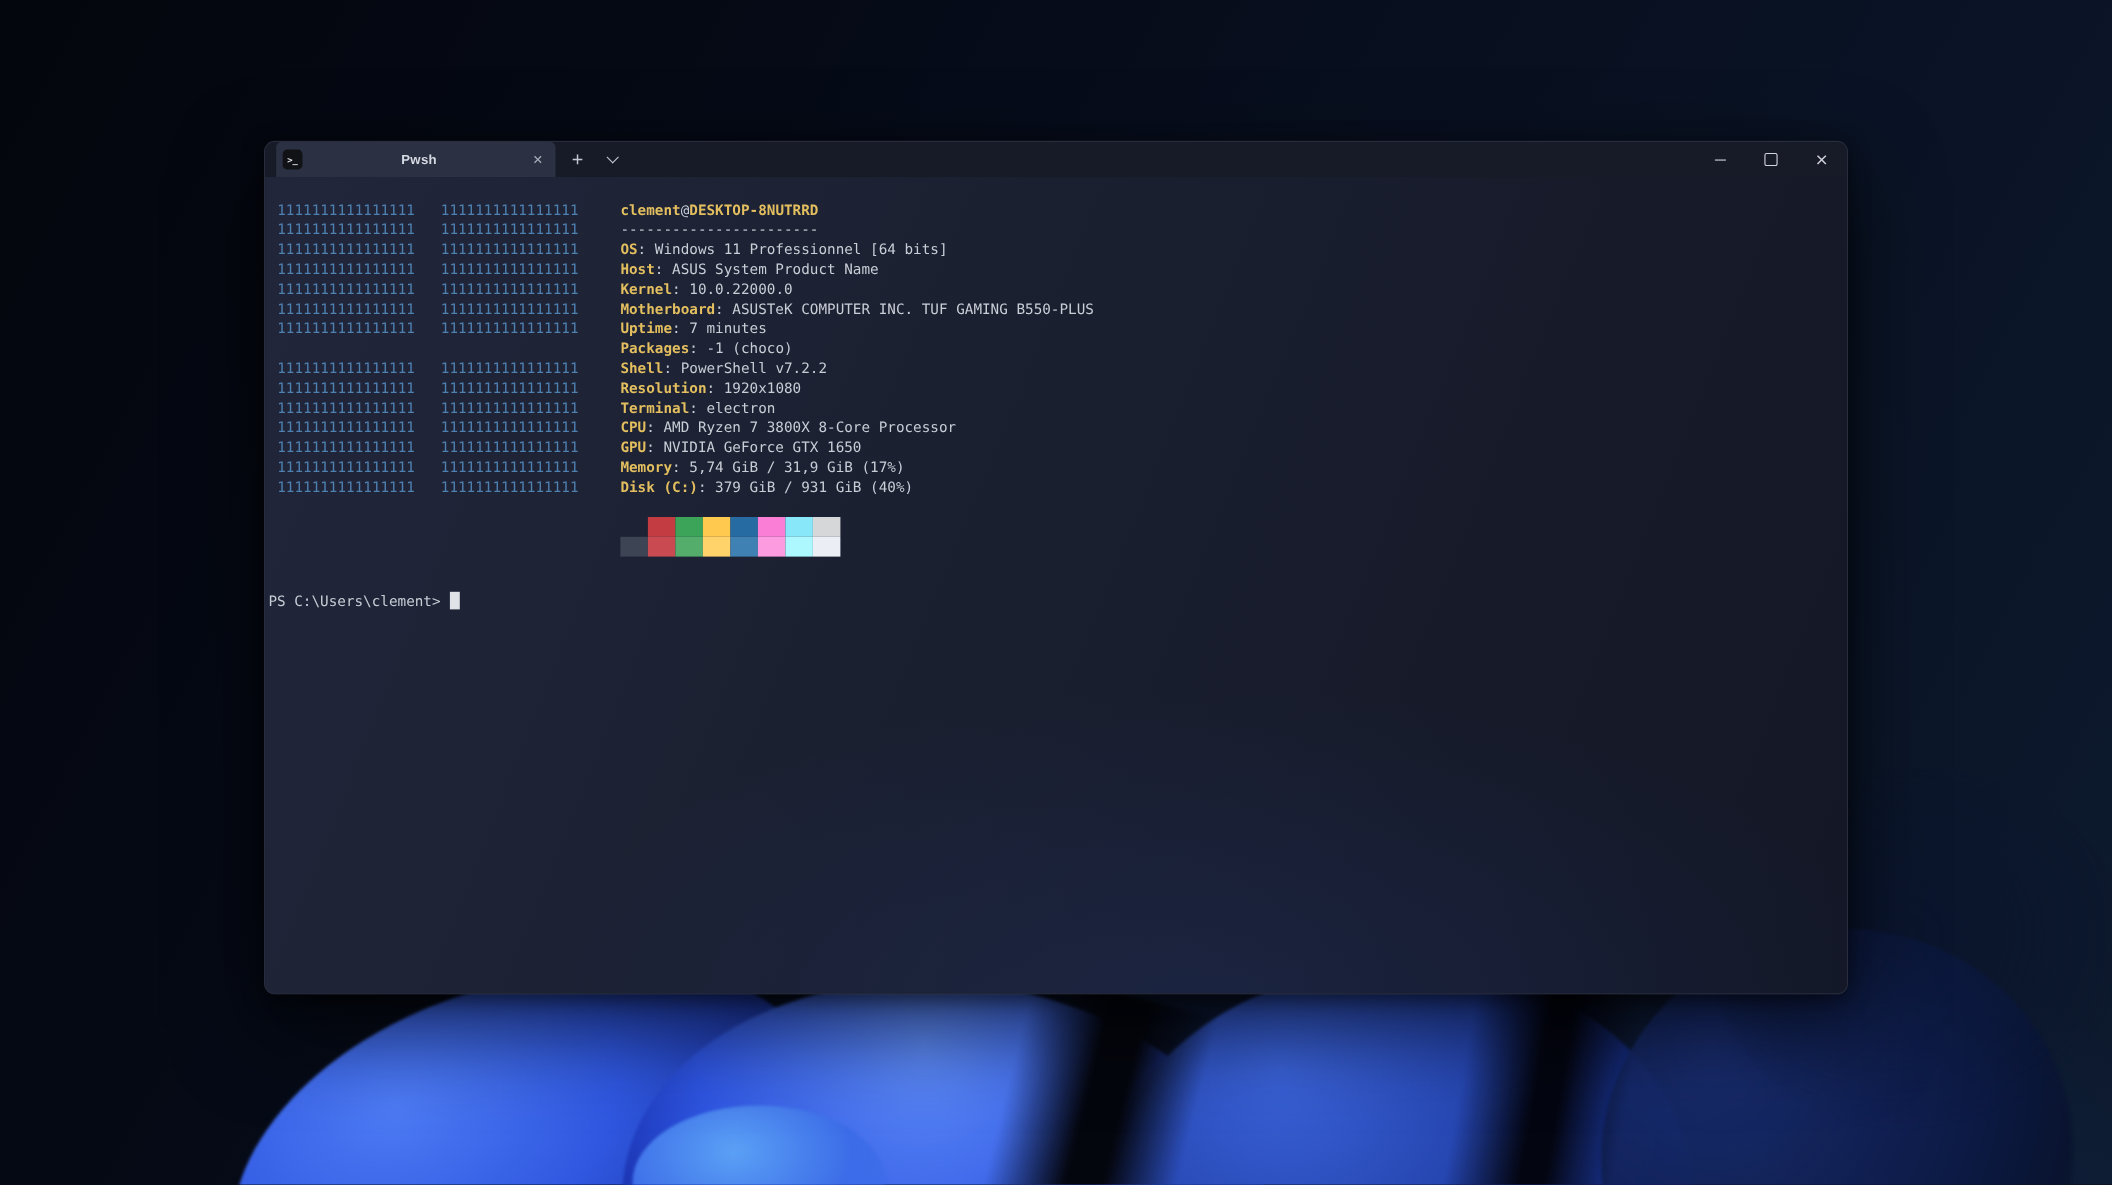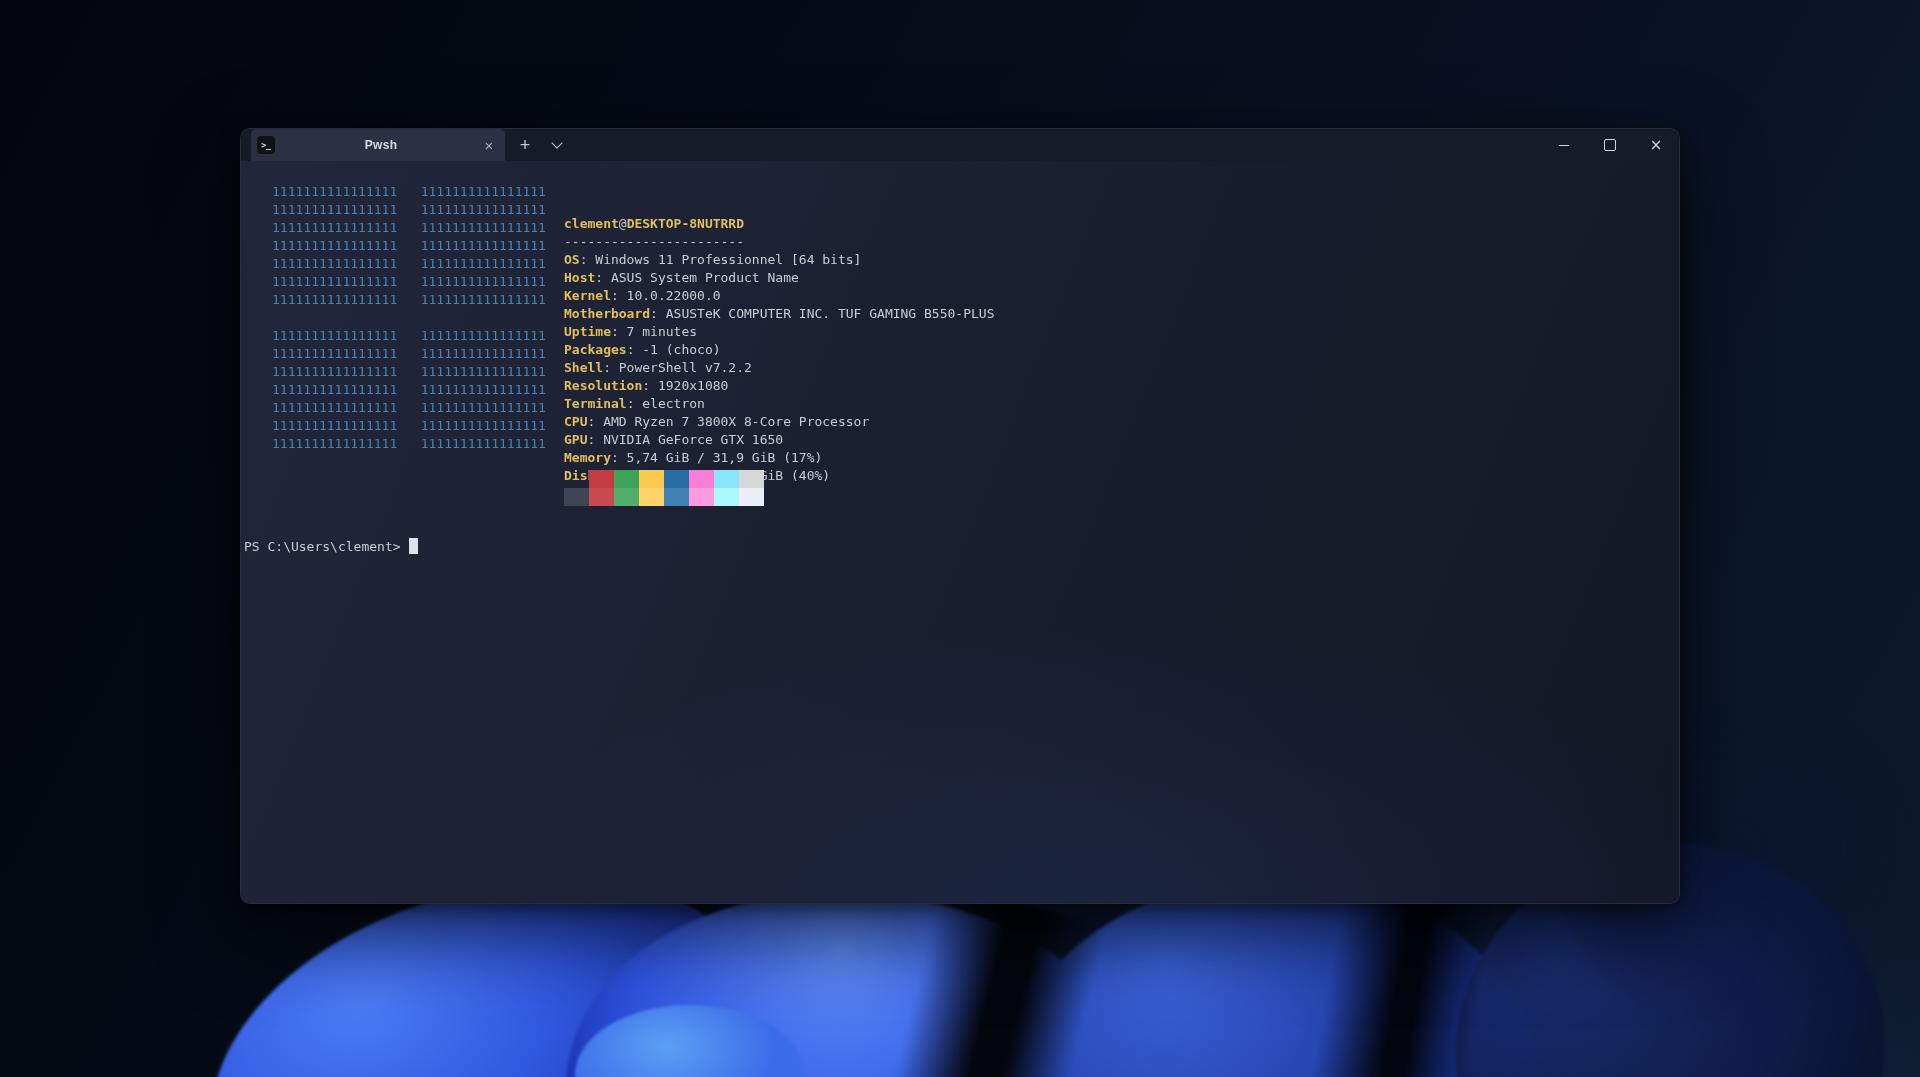--- a/index.html
+++ b/index.html
@@ -64,21 +64,21 @@
   .glyph-max{width:10px;height:10px;border:1px solid #d2d5dd;border-radius:2px;}
   .wc-close{font-size:15px;font-family:"DejaVu Sans",sans-serif;}
   
   .content{position:absolute;top:32px;left:0;right:0;bottom:0;
     background:
       radial-gradient(900px 420px at 60% 102%, rgba(47,84,190,0.15), rgba(0,0,0,0) 70%),
       linear-gradient(112deg,#21263b 0%,#1b2031 40%,#161a29 75%,#131726 100%);
     font-family:"DejaVu Sans Mono","Liberation Mono",monospace;
     font-size:13px;line-height:18px;color:#c9cdd6;cursor:text;}
   .logo{position:absolute;left:11px;top:22px;margin:0;font:inherit;white-space:pre;color:#4e80b0;}
-  .info{position:absolute;left:323px;top:22px;white-space:pre;margin-top:32px;}
+  .info{position:absolute;left:323px;top:22px;white-space:pre;}
   .info .key{color:#e3bf5f;font-weight:bold;}
   .palette{position:absolute;left:323px;top:309px;font-size:0;line-height:0;}
   .prow{height:18px;}
   .pblock{display:inline-block;width:25px;height:18px;}
   .prompt{position:absolute;left:3px;top:377px;white-space:pre;}
   .cursor{display:inline-block;width:9px;height:16px;background:#dfe2e7;
     margin-left:8px;vertical-align:-3px;}
 </style>
 </head>
 <body>
@@ -113,21 +113,21 @@
         <span class="glyph-min"></span>
       </div>
       <div class="wc">
         <span class="glyph-max"></span>
       </div>
       <div class="wc wc-close">×</div>
     </div>
   </div>
 
   <div class="content">
-    <pre class="logo" style="color: rgb(78, 128, 176); margin-left: 20px;">1111111111111111   1111111111111111
+    <pre class="logo" style="color: rgb(78, 128, 176);">1111111111111111   1111111111111111
 1111111111111111   1111111111111111
 1111111111111111   1111111111111111
 1111111111111111   1111111111111111
 1111111111111111   1111111111111111
 1111111111111111   1111111111111111
 1111111111111111   1111111111111111
 
 1111111111111111   1111111111111111
 1111111111111111   1111111111111111
 1111111111111111   1111111111111111

